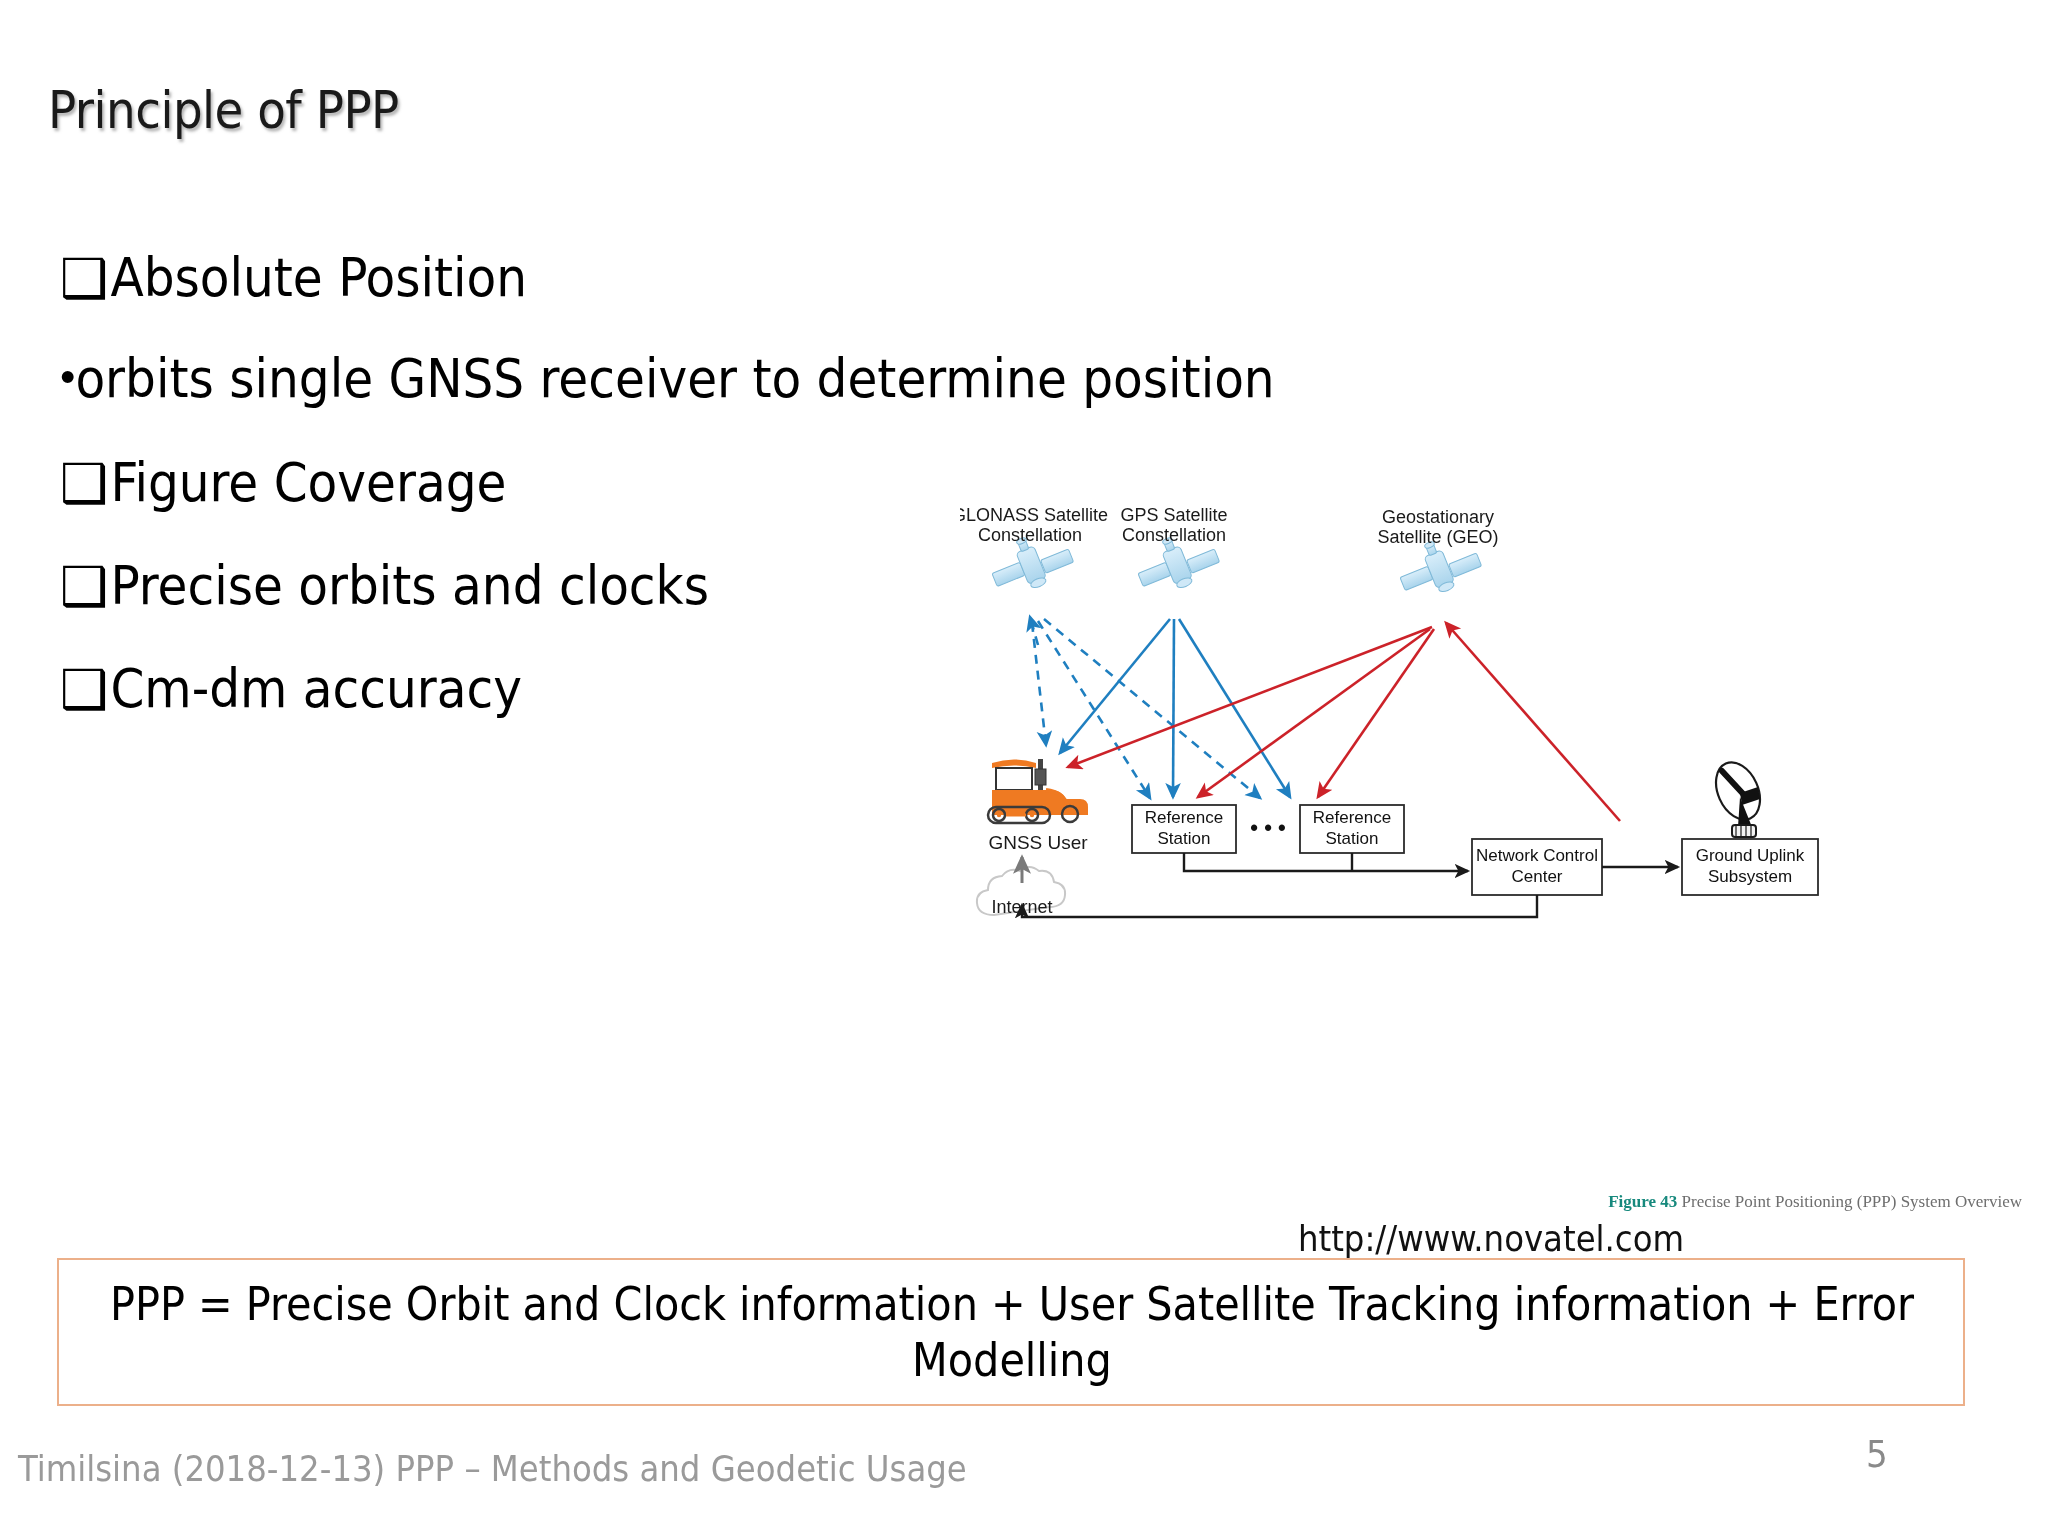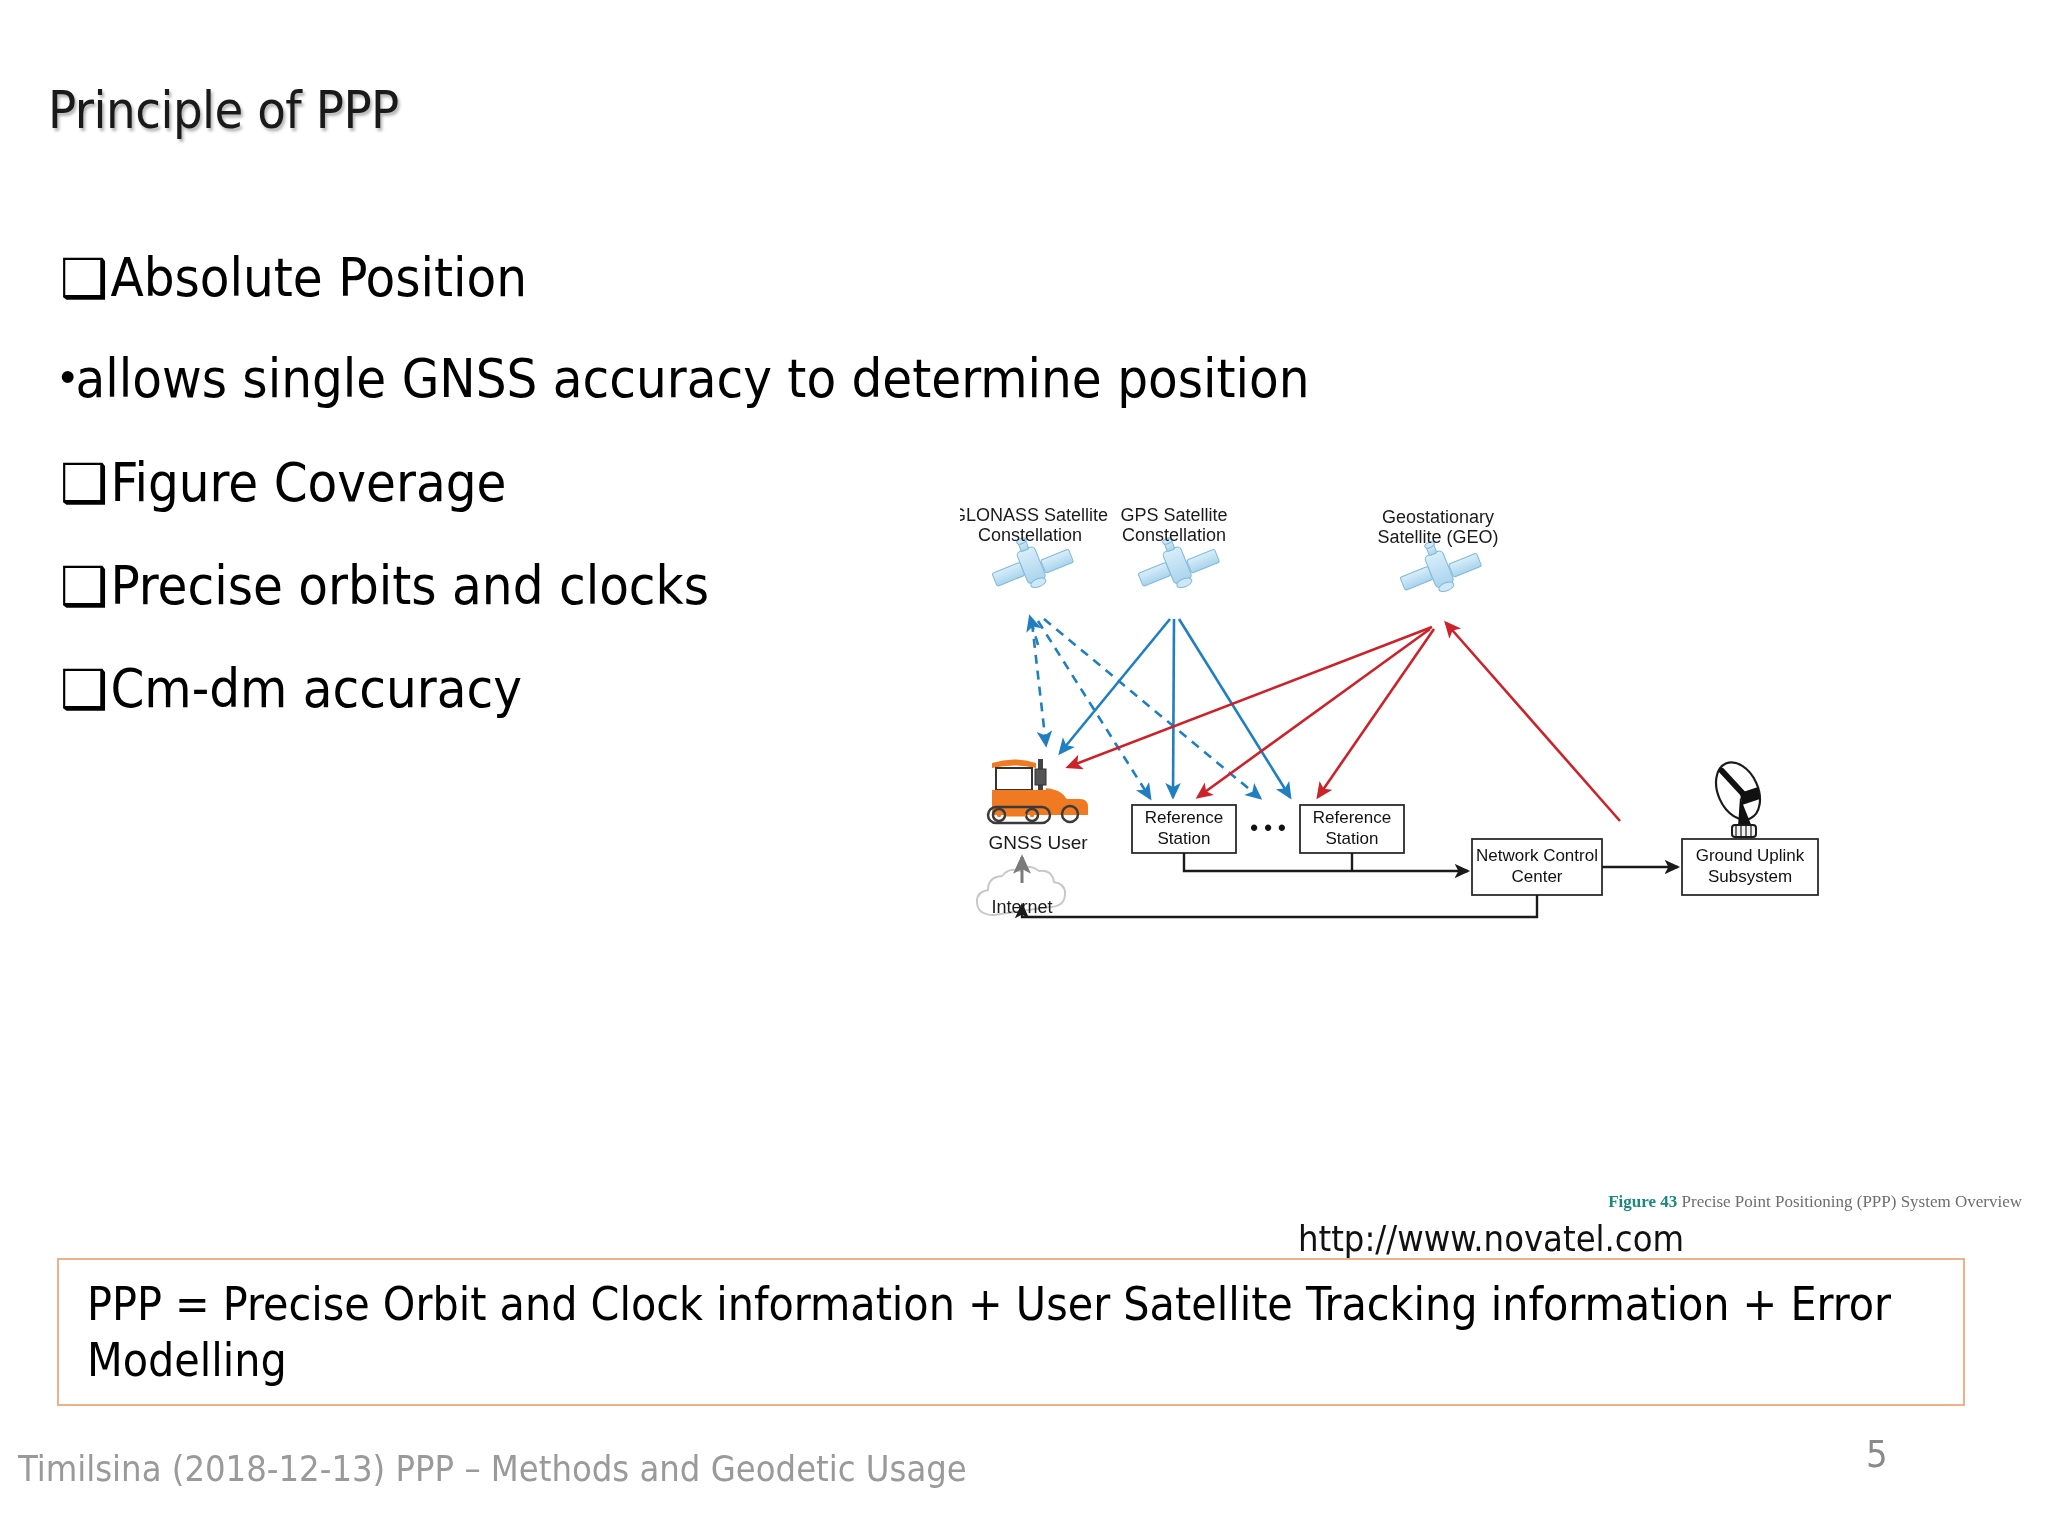--- a/index.html
+++ b/index.html
@@ -62,20 +62,21 @@
   .callout{
     position:absolute;left:57px;top:1258px;
     width:1908px;height:148px;
     border:2px solid #ecb08a;background:#ffffff;
     box-sizing:border-box;
   }
   .callout-text{
     position:absolute;left:28px;top:16px;width:1850px;
     font-size:46px;line-height:1.22;color:#000;
     font-family:"DejaVu Sans Condensed","Liberation Sans",sans-serif;
+    text-align:center;
   }
 
   
   .footer{
     position:absolute;left:18px;top:1448px;
     font-size:36px;color:#9a9a9a;
     font-family:"DejaVu Sans Condensed","Liberation Sans",sans-serif;
     white-space:nowrap;
   }
   .pagenum{
@@ -94,21 +95,21 @@
   <div class="bullets">
 
     <div class="b-row lvl1">
       <span class="box-mark">❑</span>
       <span class="b-text">Absolute Position</span>
     </div>
 
     <div class="b-row lvl2" style="margin-top:44px;margin-bottom:48px;">
       <span class="dot-mark">•</span>
       <span class="b-indent"></span>
-      <span class="b-text">allows single GNSS accuracy to determine position</span>
+      <span class="b-text">orbits single GNSS receiver to determine position</span>
     </div>
 
     <div class="b-row lvl1" style="margin-bottom:46px;">
       <span class="box-mark">❑</span>
       <span class="b-text">Figure Coverage</span>
     </div>
 
     <div class="b-row lvl1" style="margin-bottom:46px;">
       <span class="box-mark">❑</span>
       <span class="b-text">Precise orbits and clocks</span>

